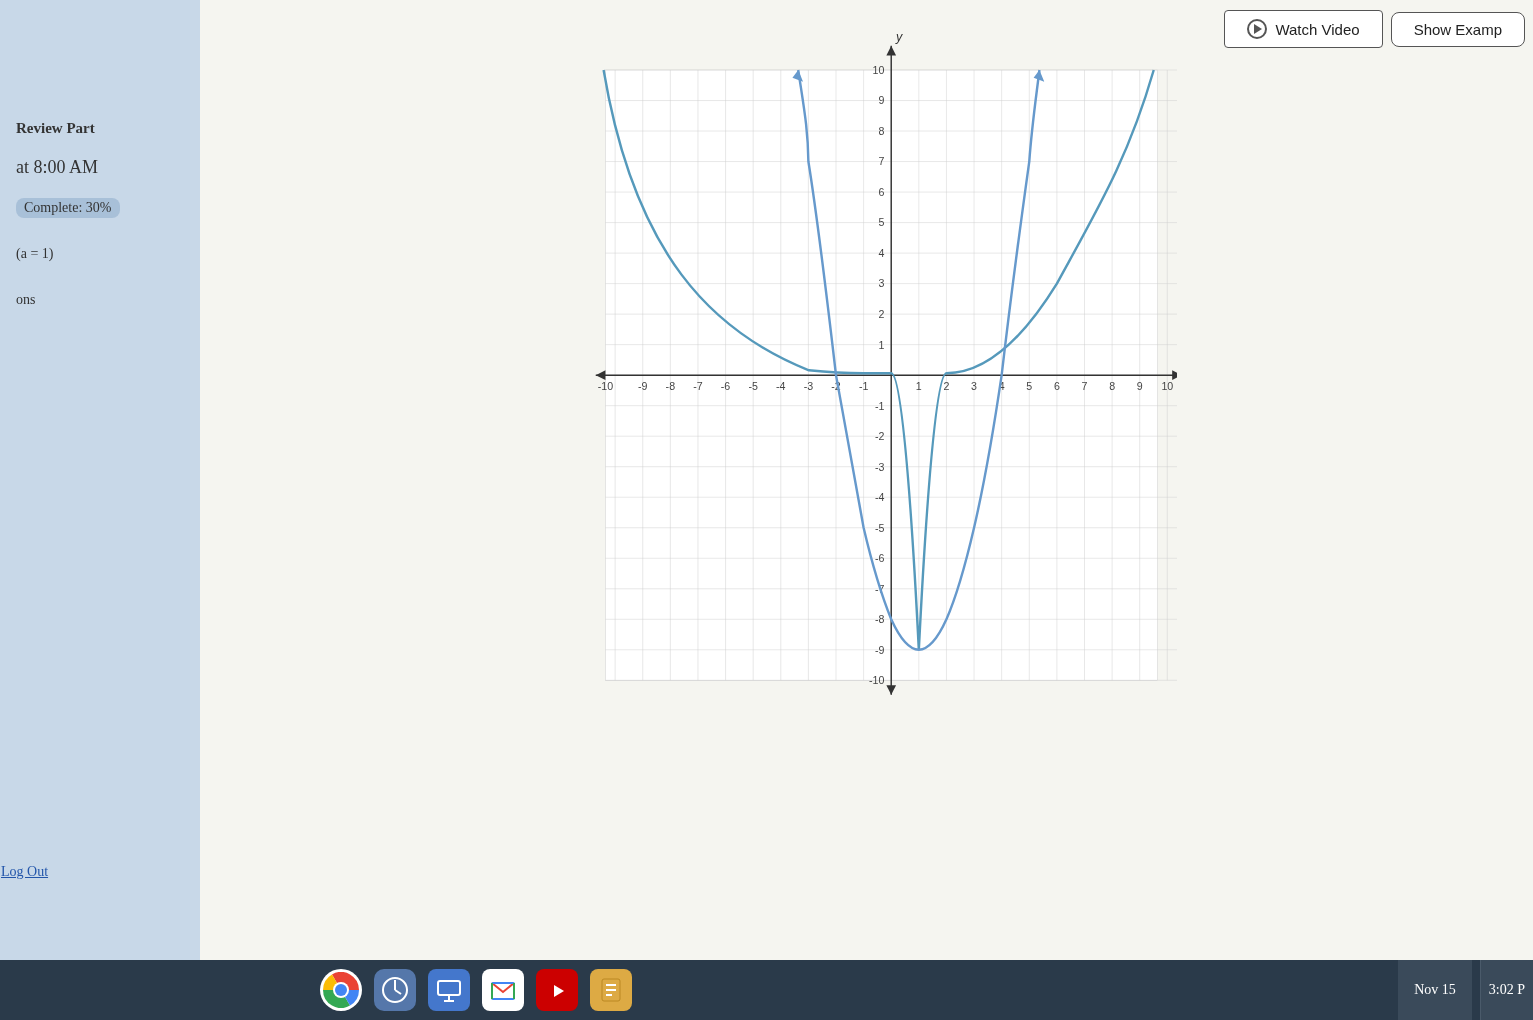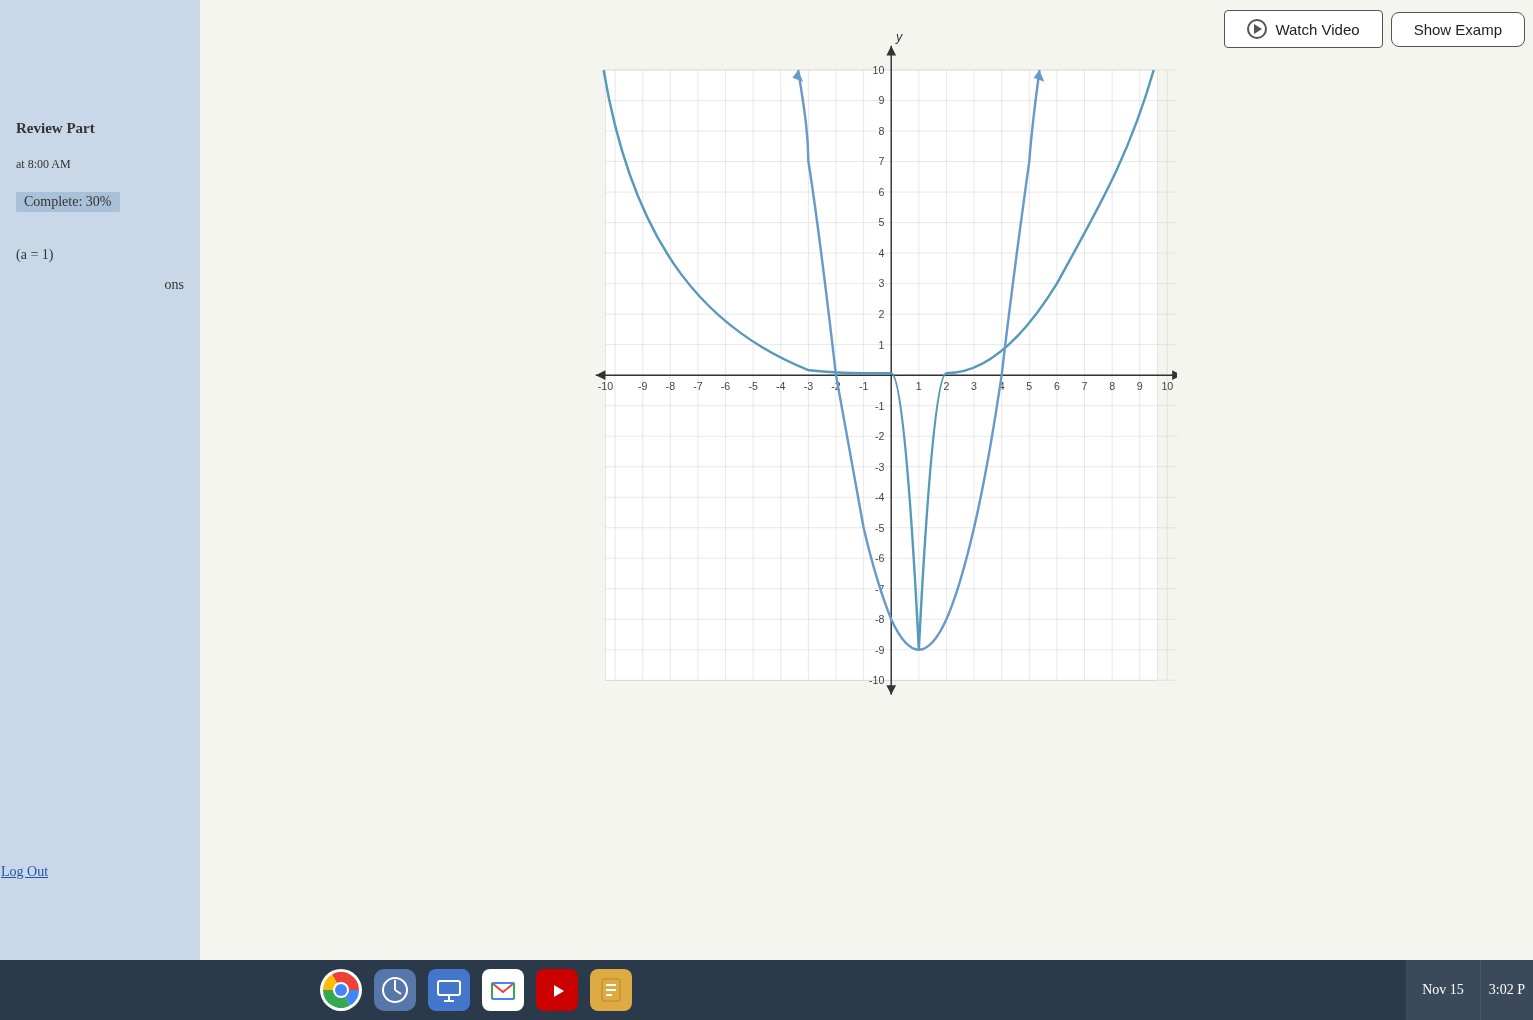--- a/index.html
+++ b/index.html
@@ -78,42 +78,41 @@
     .sidebar-section {
       margin-bottom: 20px;
     }
     .sidebar-label {
       font-size: 15px;
       font-weight: bold;
       color: #333;
       margin-bottom: 4px;
     }
     .sidebar-value {
-      font-size: 12px;
+      font-size: 18px;
       color: #333;
     }
     .sidebar-highlight {
       background: #a8c0d8;
       padding: 2px 8px;
-      border-radius: 1px;
+      border-radius: 8px;
       font-size: 14px;
       color: #333;
       display: inline-block;
       margin-bottom: 4px;
     }
     .sidebar-param {
       font-size: 14px;
       color: #333;
-      margin-top: 31px;
+      margin-top: 24px;
     }
     .sidebar-ons {
       font-size: 14px;
       color: #333;
-      margin-top: 14px;
-      text-align: right;
+      margin-top: 30px;
     }
     .log-out {
       position: absolute;
       bottom: 80px;
       left: 1px;
       font-size: 14px;
       color: #2255aa;
       cursor: pointer;
       text-decoration: underline;
     }
@@ -179,21 +178,21 @@
       cursor: pointer;
     }
 
     .taskbar-time {
       position: absolute;
       right: 0;
       top: 0;
       height: 60px;
       display: flex;
       align-items: center;
-      gap: 0;
+      gap: 8px;
     }
     .taskbar-date {
       background: #3a4a5a;
       color: white;
       padding: 0 16px;
       height: 100%;
       display: flex;
       align-items: center;
       font-size: 14px;
     }

